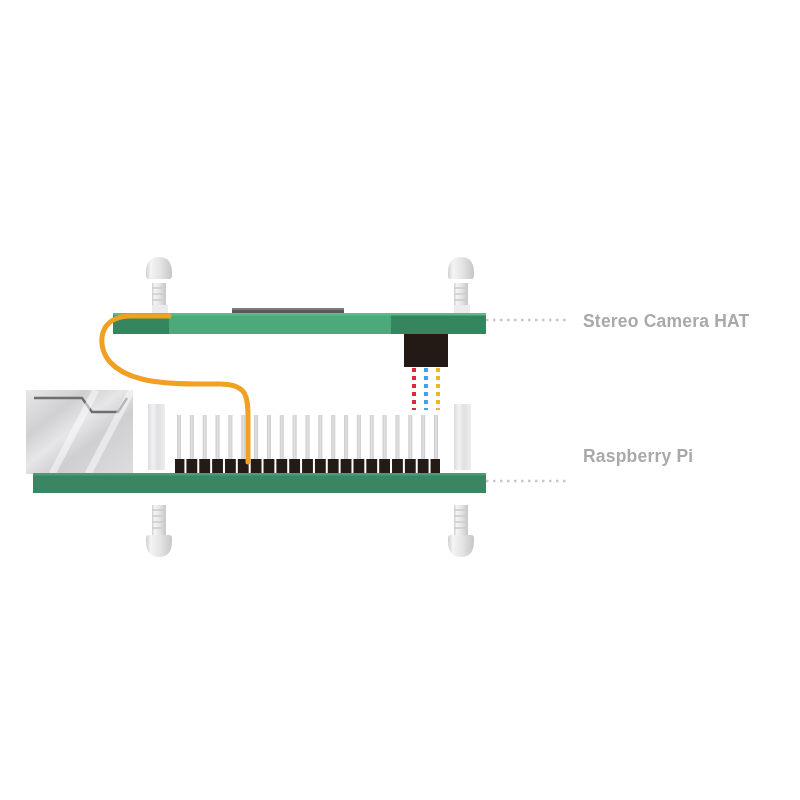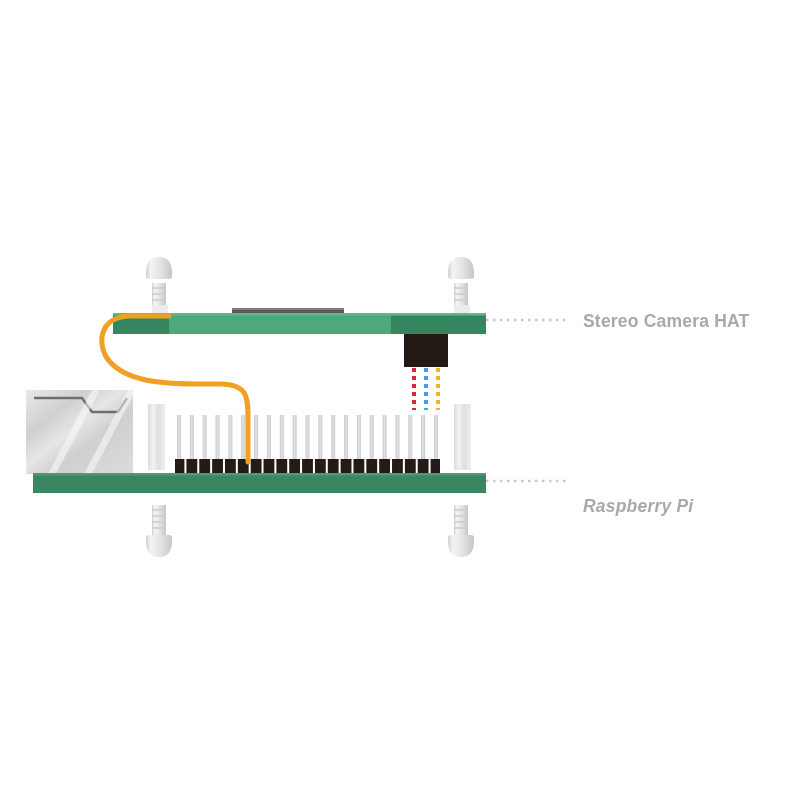--- a/index.html
+++ b/index.html
@@ -35,22 +35,21 @@
     letter-spacing: 0.2px;
     color: #a9a9a9;
     white-space: nowrap;
   }
   #label-hat {
     left: 583px;
     top: 311px;
   }
   #label-pi {
     left: 583px;
-    top: 496px;
-    font-style: italic;
+    top: 446px;
   }
 </style>
 </head>
 <body>
 
 <div id="stage">
 
   <svg id="diagram-svg" viewBox="0 0 800 800" xmlns="http://www.w3.org/2000/svg">
 
     <defs>

